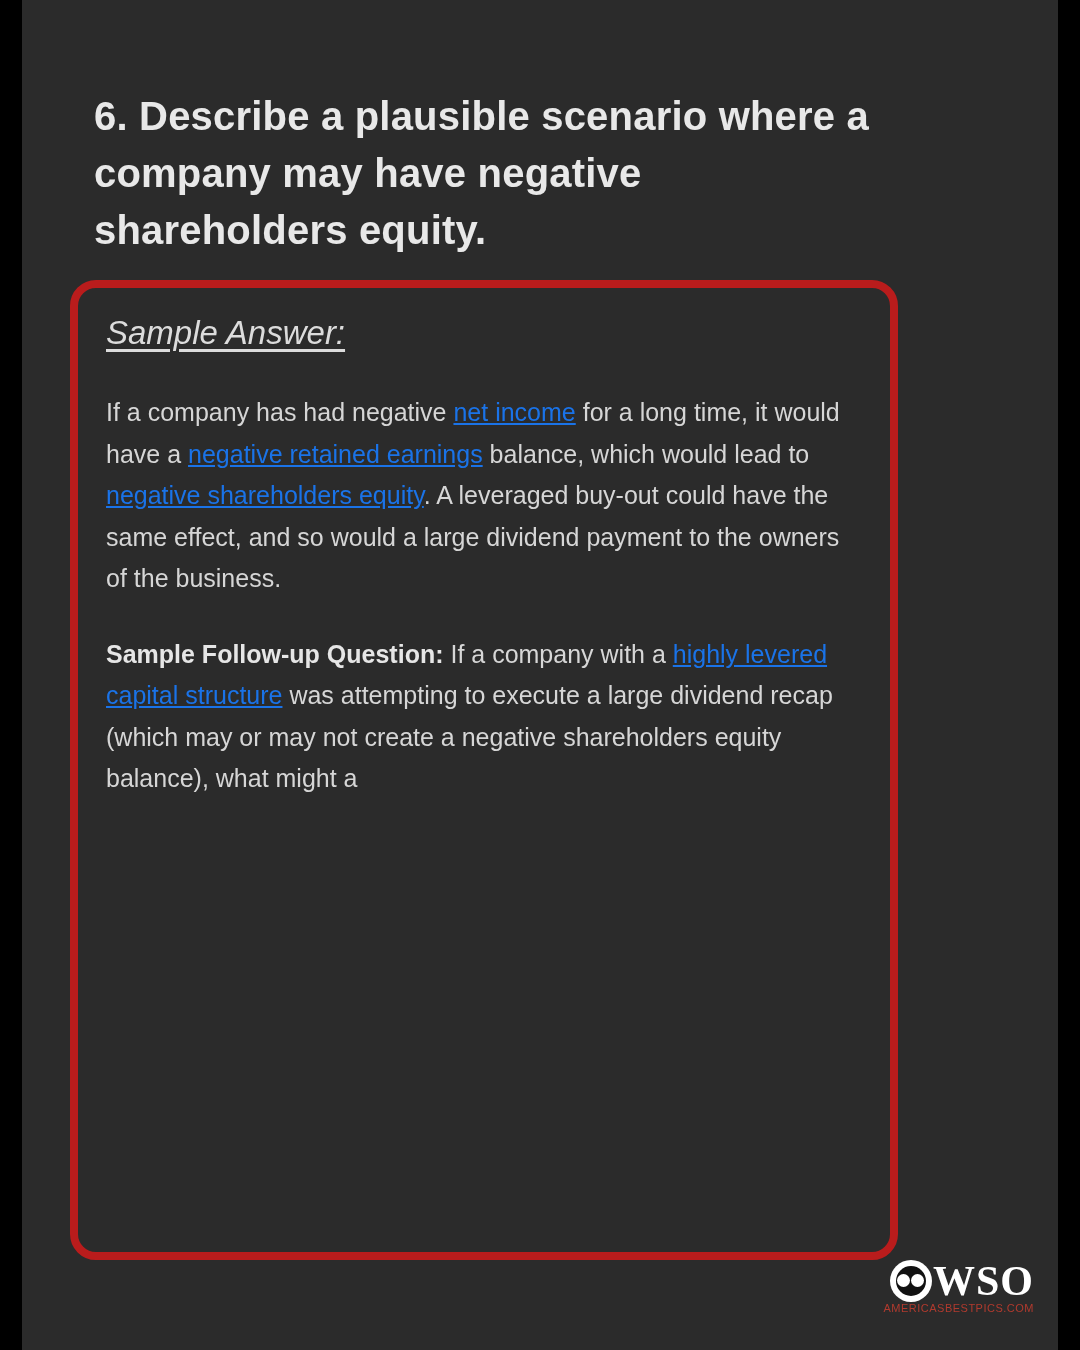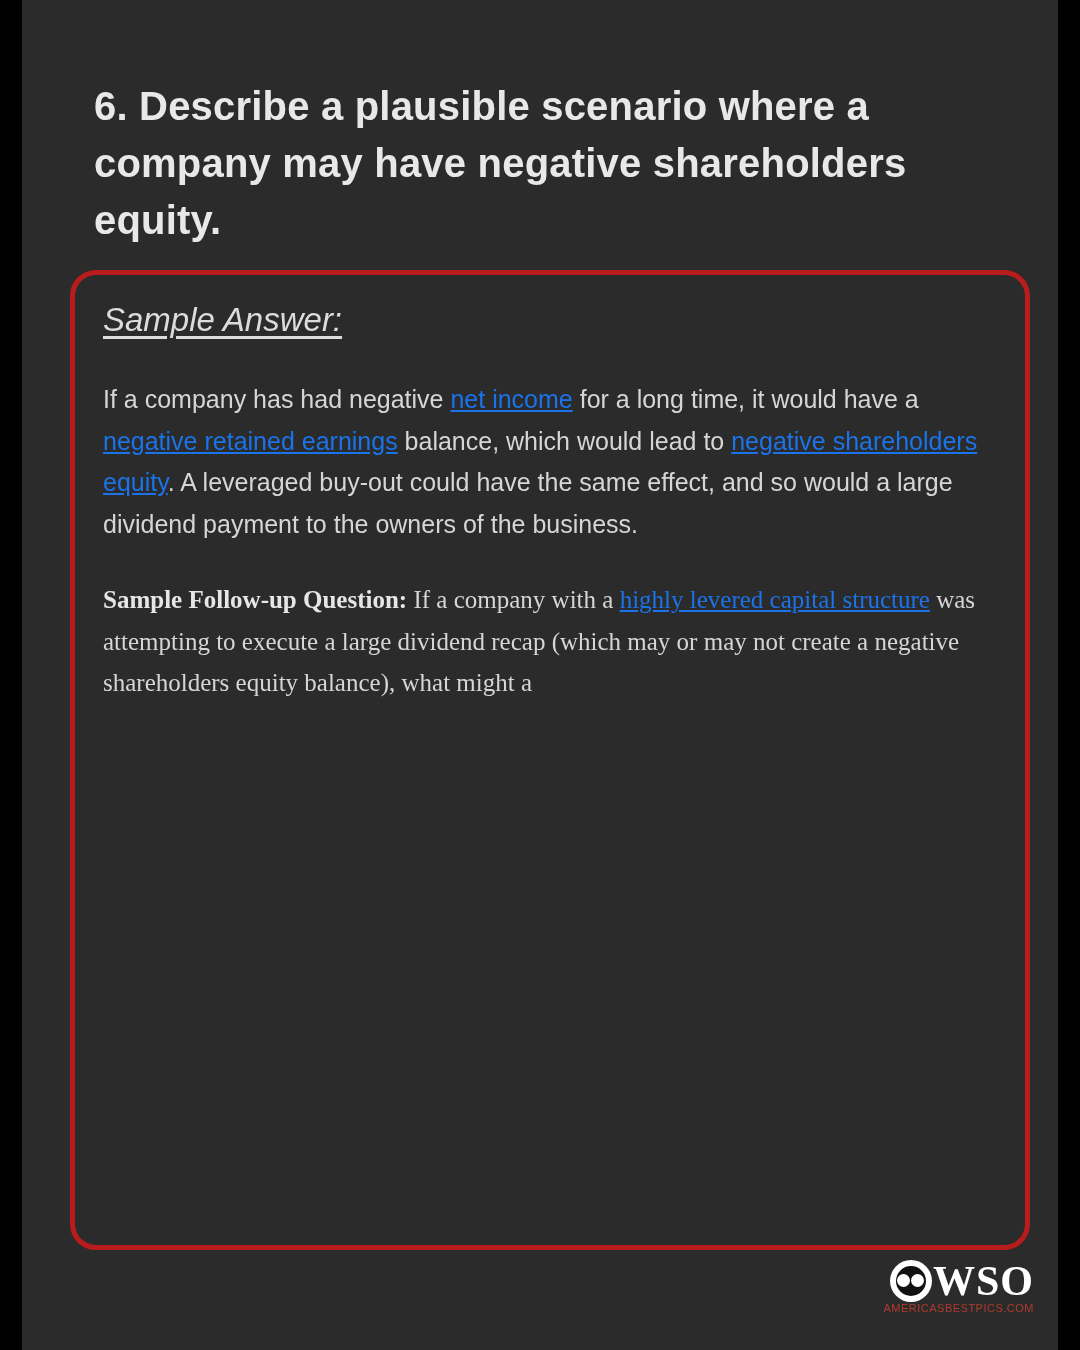--- a/index.html
+++ b/index.html
@@ -26,37 +26,37 @@
     height: 100%;
     width: 22px;
     background: #000000;
   }
   .side-rail.left { left: 0; }
   .side-rail.right { right: 0; }
 
   .content {
     position: absolute;
     left: 70px;
-    top: 78px;
-    width: 960px;
+    top: 88px;
+    width: 828px;
   }
 
   .question-title {
     color: #e8e8e8;
     font-size: 40px;
     font-weight: bold;
     line-height: 1.42;
     letter-spacing: 0.2px;
     margin: 0 0 22px 0;
     padding-left: 24px;
     max-width: 880px;
   }
 
   .answer-box {
-    border: 5px solid #b91c1c;
+    border: 8px solid #b91c1c;
     border-radius: 26px;
     padding: 26px 30px 30px 28px;
     min-height: 980px;
   }
 
   .sample-answer-label {
     color: #dcdcdc;
     font-size: 33px;
     font-style: italic;
     text-decoration: underline;
@@ -64,21 +64,21 @@
     margin: 0 0 40px 0;
     display: block;
   }
 
   .para {
     color: #d6d6d6;
     font-size: 25px;
     line-height: 1.66;
     margin: 0 0 34px 0;
   }
-  .para:last-child { margin-bottom: 0; font-family: Liberation Serif, serif; }
+  .para:last-child { margin-bottom: 0; }
 
   .lnk {
     color: #1a73e8;
   }
   .bold {
     font-weight: bold;
     color: #e6e6e6;
   }
 
   .footer {

